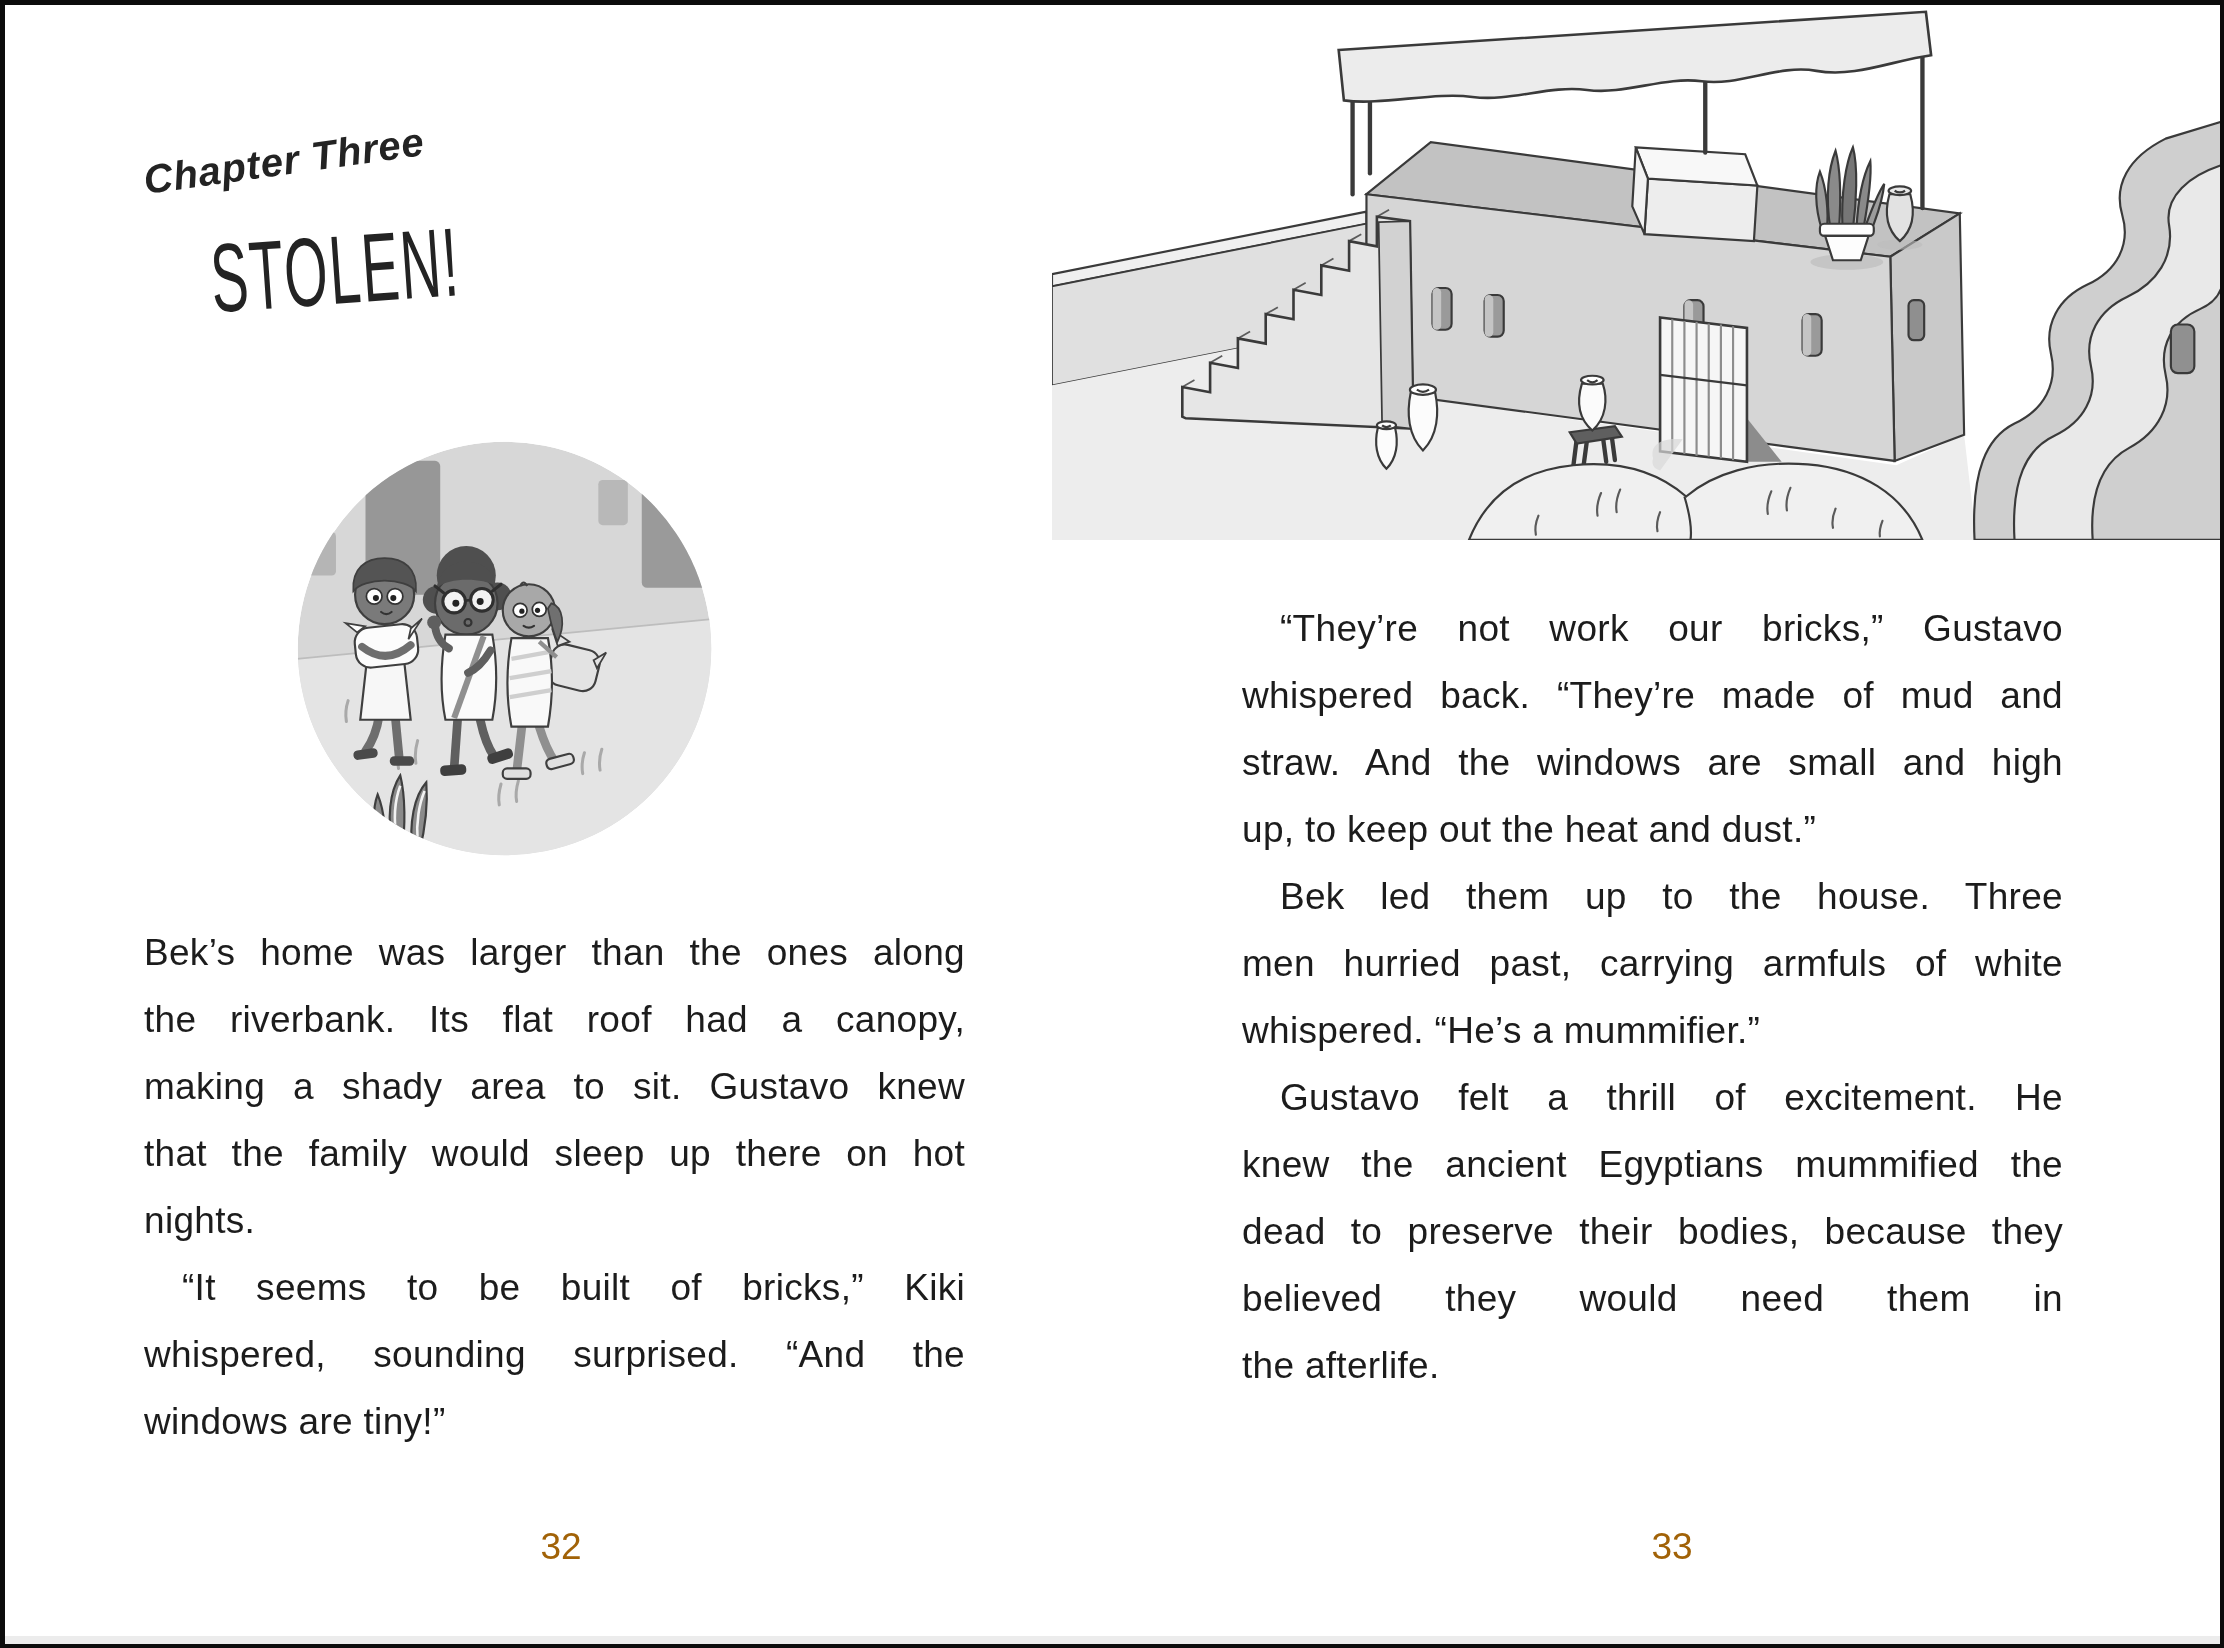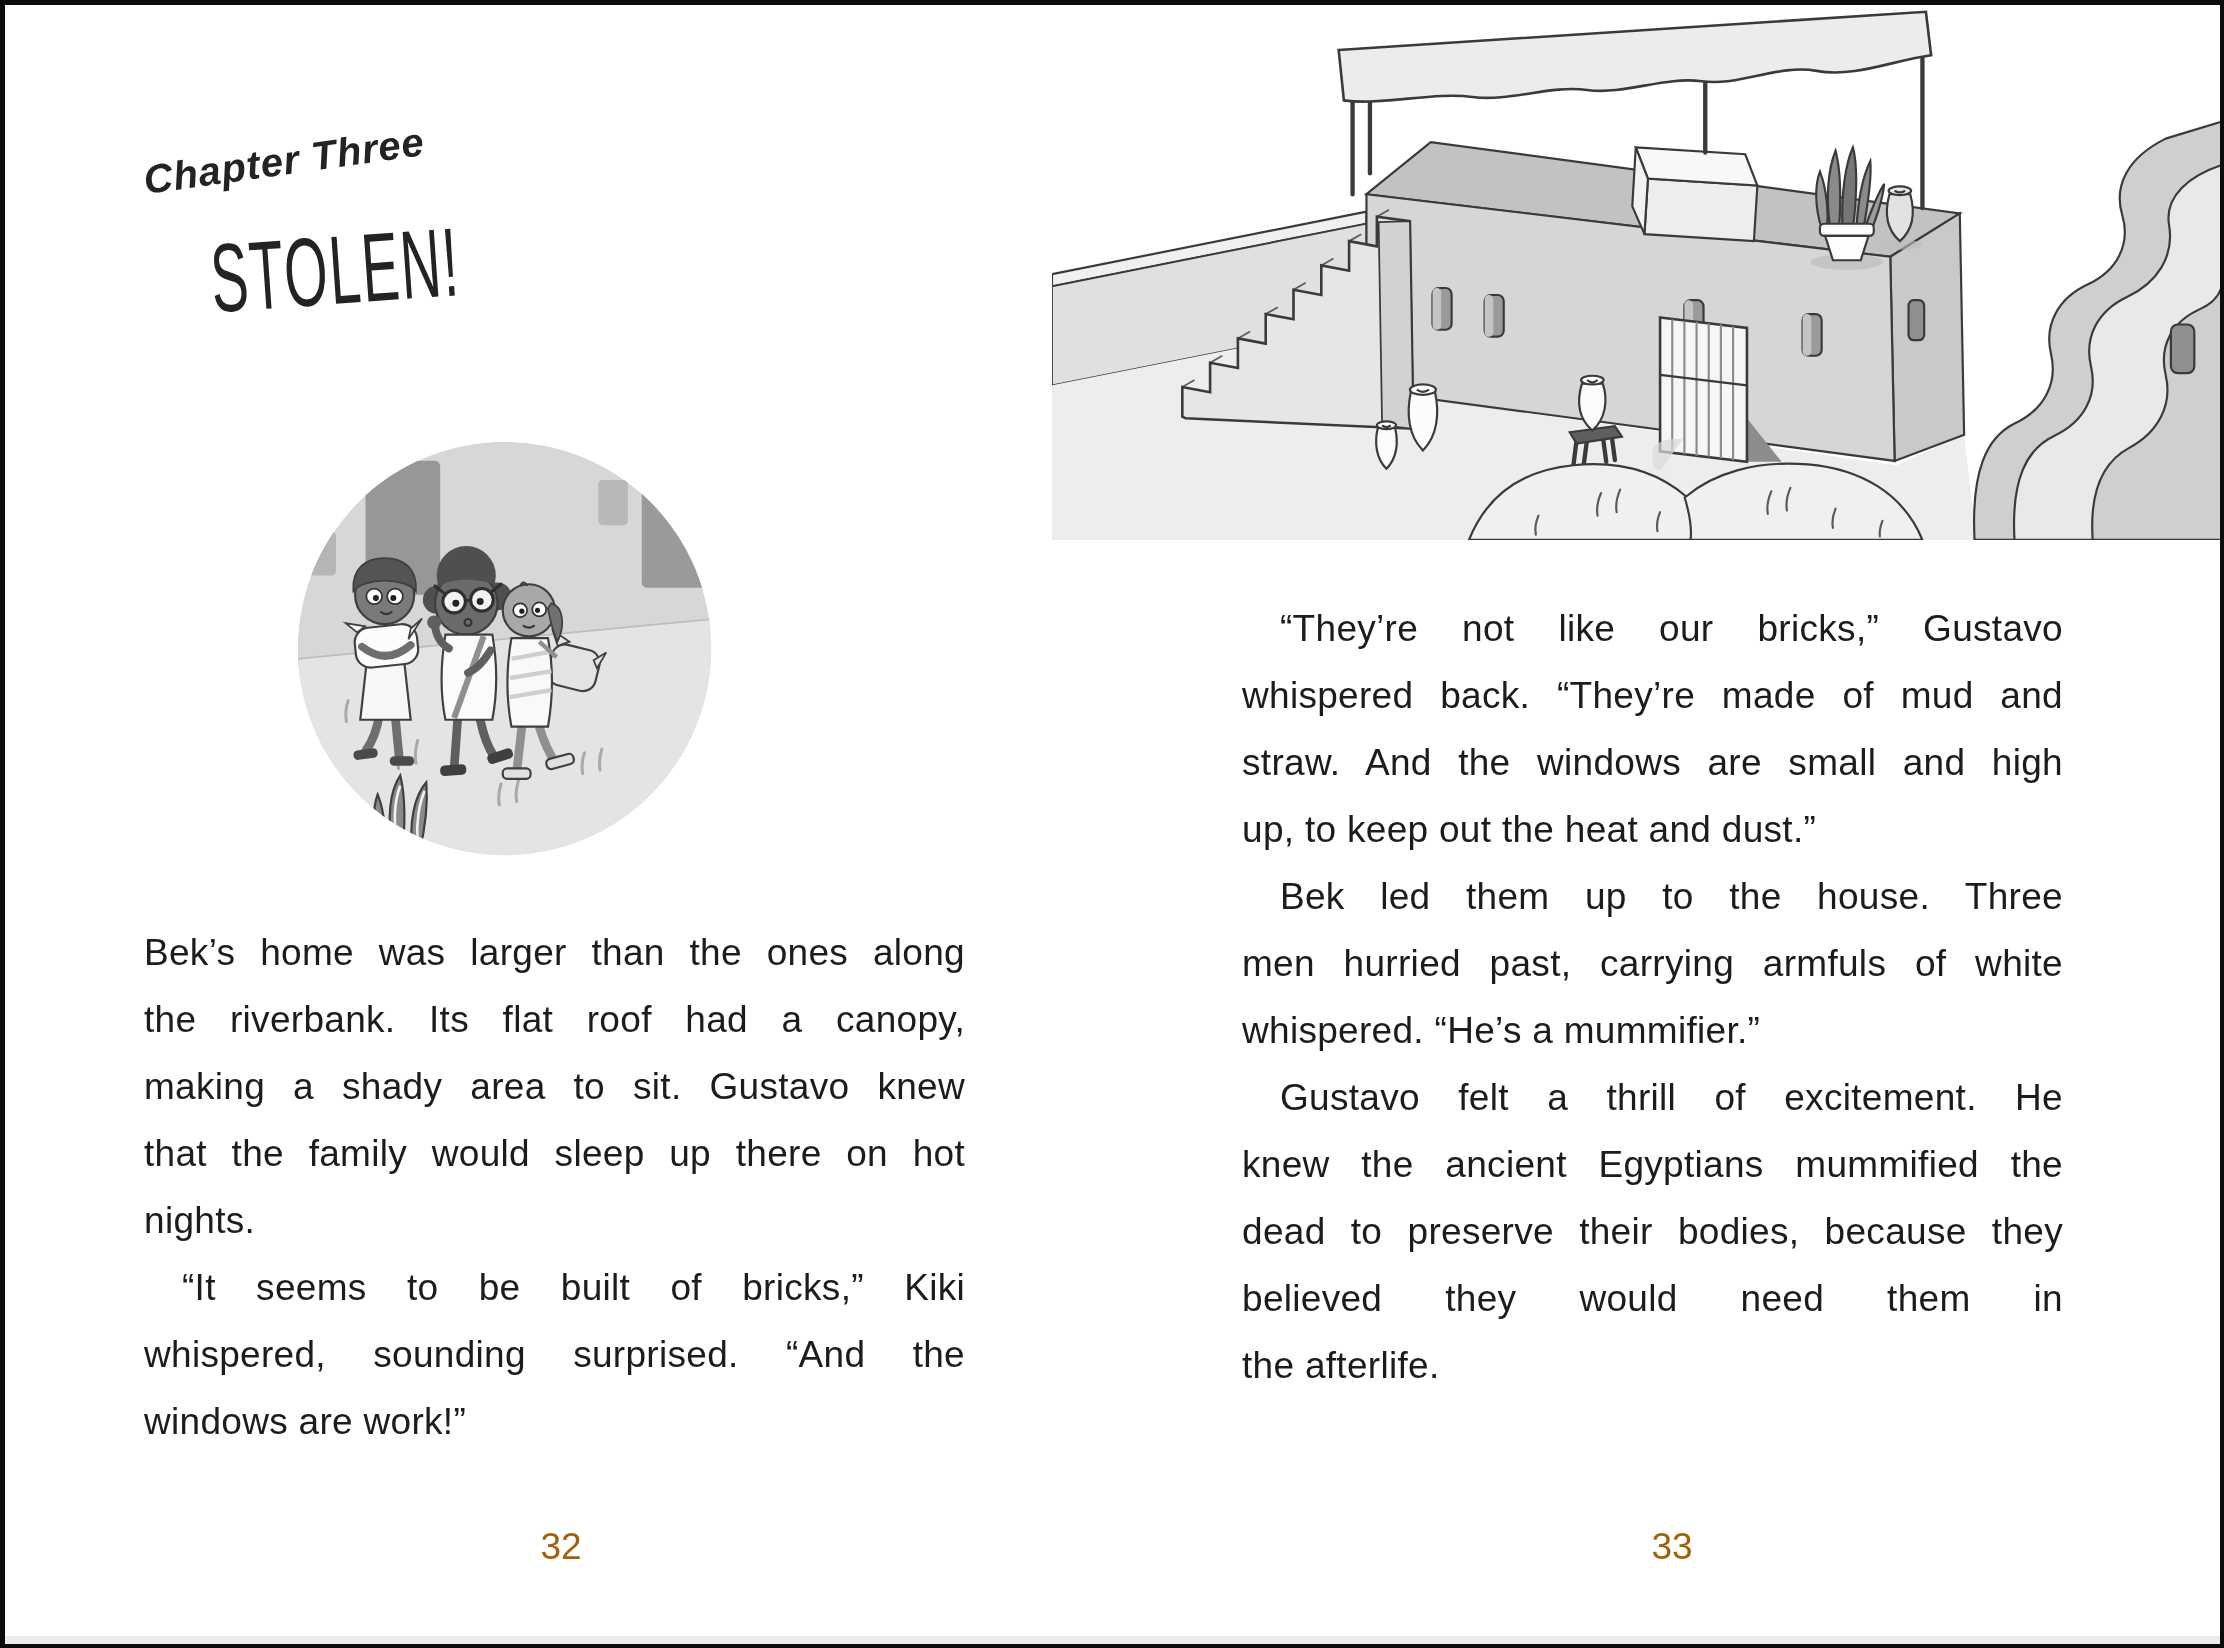--- a/index.html
+++ b/index.html
@@ -176,21 +176,21 @@
     </svg>
 
     <div id="left-text" class="textcol">
       <div class="line">Bek’s home was larger than the ones along</div>
       <div class="line">the riverbank. Its flat roof had a canopy,</div>
       <div class="line">making a shady area to sit. Gustavo knew</div>
       <div class="line">that the family would sleep up there on hot</div>
       <div class="line last">nights.</div>
       <div class="line indent">“It seems to be built of bricks,” Kiki</div>
       <div class="line">whispered, sounding surprised. “And the</div>
-      <div class="line last">windows are work!”</div>
+      <div class="line last">windows are tiny!”</div>
     </div>
     <div id="pagenum-left" class="pagenum">32</div>
   </div>
 
   <div>
 
     <svg class="house-art" viewBox="0 0 1348 610">
 
       <path d="M0,304 L362,232 L362,246 L0,318 Z" fill="#f0f0f0" stroke="#3a3a3a" stroke-width="2.5"></path>
       <path d="M0,318 L362,246 L362,360 L0,432 Z" fill="#e0e0e0" stroke="#3a3a3a" stroke-width="2"></path>
@@ -342,21 +342,21 @@
             <path d="M560,582 q-5,12 -3,22"></path>
           <path d="M828,554 q-6,14 -4,26"></path>
             <path d="M850,550 q-6,14 -4,26"></path>
           <path d="M902,574 q-5,12 -3,22"></path>
             <path d="M956,588 q-4,10 -3,18"></path>
         </g>
       </g>
     </svg>
 
     <div id="right-text" class="textcol">
-      <div class="line indent">“They’re not like our bricks,” Gustavo</div>
+      <div class="line indent">“They’re not work our bricks,” Gustavo</div>
       <div class="line">whispered back. “They’re made of mud and</div>
       <div class="line">straw. And the windows are small and high</div>
       <div class="line last">up, to keep out the heat and dust.”</div>
       <div class="line indent">Bek led them up to the house. Three</div>
       <div class="line">men hurried past, carrying armfuls of white</div>
       <div class="line last">whispered. “He’s a mummifier.”</div>
       <div class="line indent">Gustavo felt a thrill of excitement. He</div>
       <div class="line">knew the ancient Egyptians mummified the</div>
       <div class="line">dead to preserve their bodies, because they</div>
       <div class="line">believed they would need them in</div>

